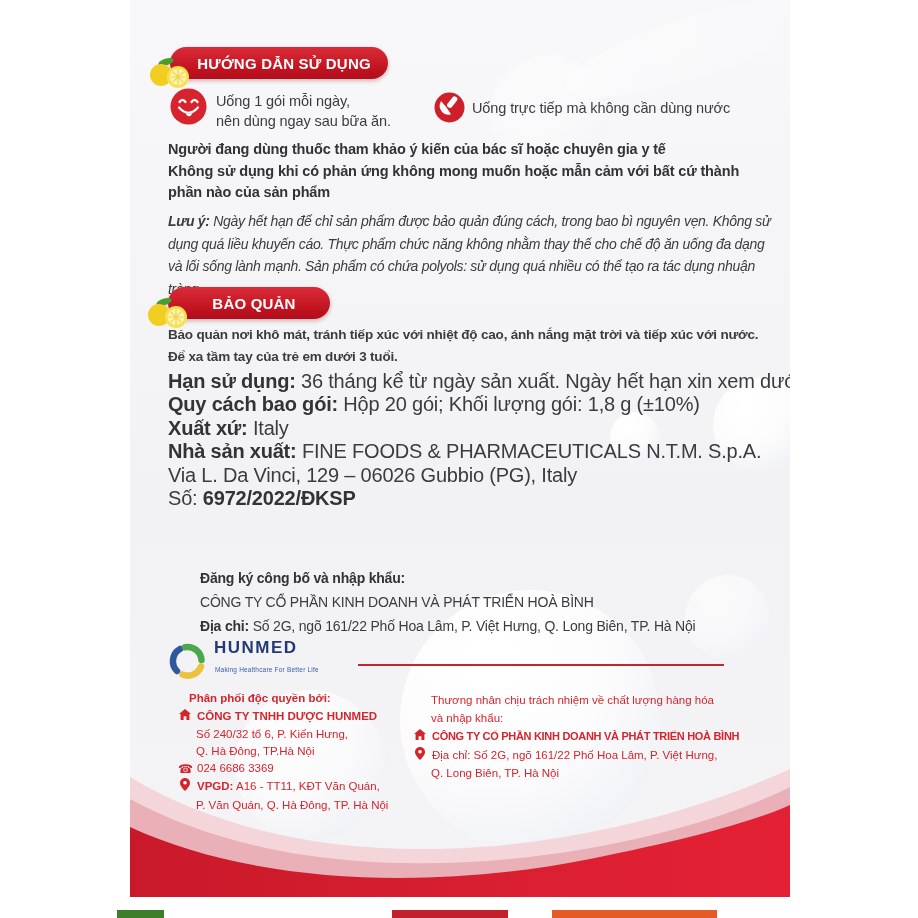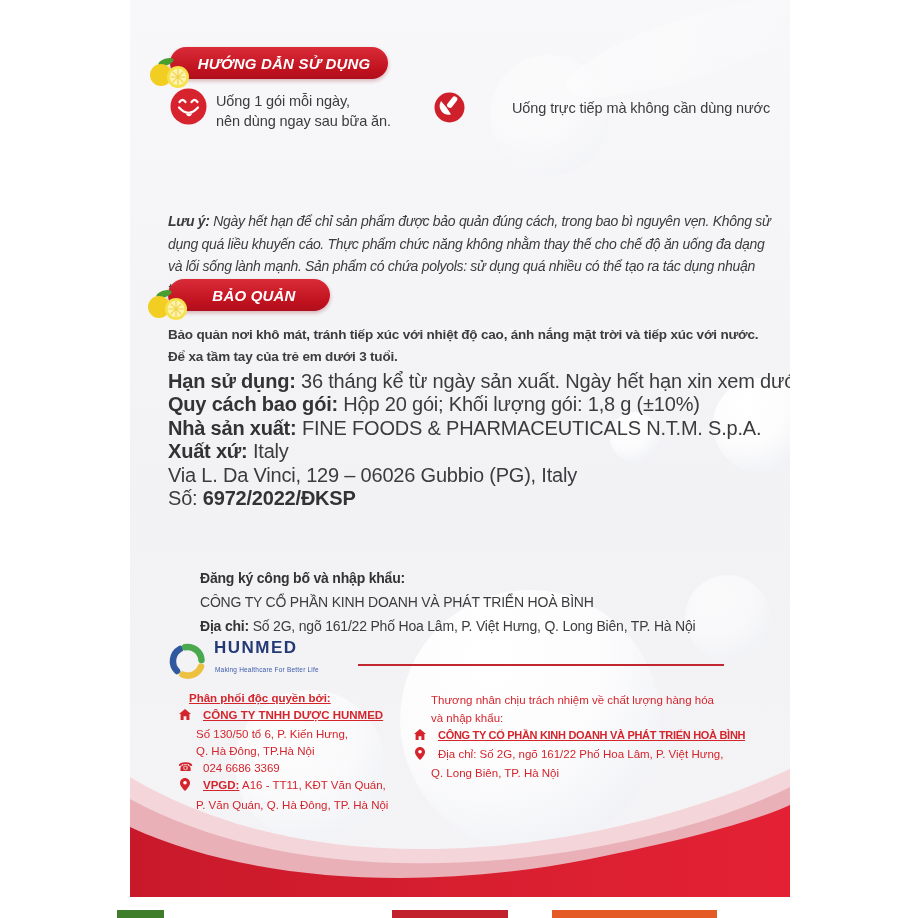--- a/index.html
+++ b/index.html
@@ -10,53 +10,53 @@
   .bubble{position:absolute;border-radius:50%;z-index:1;
           background:radial-gradient(circle at 35% 28%,#ffffff 0%,#fcfcfd 45%,#eaecf1 100%);}
   .swoosh{position:absolute;z-index:1;background:linear-gradient(120deg,rgba(255,255,255,.9),rgba(255,255,255,0));
           border-radius:50%;transform:rotate(-18deg);}
   .wave{position:absolute;left:0;bottom:0;width:660px;height:150px;z-index:2;}
   .content{position:absolute;inset:0;z-index:3;}
 
   .banner{position:absolute;height:32px;border-radius:17px;display:flex;align-items:center;justify-content:center;
           background:linear-gradient(180deg,#da2b39 0%,#c0121f 70%,#b00e1c 100%);
           color:#fff;font-weight:bold;font-size:15px;letter-spacing:.2px;
-          box-shadow:0 2px 4px rgba(140,15,25,.30);font-style:italic;}
+          box-shadow:0 2px 4px rgba(140,15,25,.30);}
   .banner .lemon{position:absolute;left:-22px;top:9px;}
   .banner-usage{left:40px;top:47px;width:208px;padding-left:10px;}
-  .banner-storage{left:38px;top:279px;width:152px;padding-left:10px;}
+  .banner-storage{left:38px;top:287px;width:152px;padding-left:10px;}
 
   .smiley{position:absolute;left:40px;top:88px;}
   .usage-text-1{position:absolute;left:86px;top:91px;font-size:14.5px;line-height:20px;letter-spacing:-.1px;}
   .drink{position:absolute;left:304px;top:92px;}
-  .usage-text-2{position:absolute;left:342px;top:100px;font-size:14.5px;letter-spacing:-.1px;white-space:nowrap;margin-left:40px;}
+  .usage-text-2{position:absolute;left:342px;top:100px;font-size:14.5px;letter-spacing:-.1px;white-space:nowrap;}
 
   .warning{position:absolute;left:38px;top:139px;width:600px;font-size:14.5px;font-weight:bold;
            line-height:21.5px;color:#333335;letter-spacing:-.15px;}
   .note{position:absolute;left:38px;top:210px;width:612px;font-size:14px;font-style:italic;
         line-height:22.5px;letter-spacing:-.3px;}
   .storage{position:absolute;left:38px;top:324px;font-size:13.5px;line-height:22px;
            letter-spacing:-.2px;white-space:nowrap;font-weight:bold;}
   .details{position:absolute;left:38px;top:370px;font-size:20px;line-height:23.4px;
            letter-spacing:-.2px;white-space:nowrap;}
   .details b,.warning,.registration b{color:#333335;}
   .registration{position:absolute;left:38px;top:566px;font-size:14px;line-height:24px;letter-spacing:-.2px;margin-left:32px;}
 
   .logo-swirl{position:absolute;left:38px;top:641px;}
   .logo-name{position:absolute;left:84px;top:638px;font-size:17px;font-weight:bold;color:#233a75;letter-spacing:1.5px;}
   .logo-tagline{position:absolute;left:85px;top:666px;font-size:6.5px;color:#3a5ba9;letter-spacing:.2px;}
   .red-line{position:absolute;left:228px;top:664px;width:366px;height:2px;background:#c2272f;}
 
   .col{position:absolute;color:#d4252c;font-size:11.5px;line-height:17.3px;}
   .col-left{left:48px;top:690px;width:240px;}
   .col-right{left:283px;top:692px;width:360px;line-height:17.5px;}
-  .col .row{display:flex;gap:12px;align-items:flex-start;}
+  .col .row{display:flex;gap:6px;align-items:center;}
   .col .ic{flex:0 0 13px;width:13px;text-align:center;padding-top:1px;}
   .col .plain{margin-left:18px;}
-  .col b{font-weight:bold;text-decoration:underline;}
+  .col b{font-weight:bold;}
   .glyph-ic{font-family:"DejaVu Sans",sans-serif;font-size:12px;line-height:12px;color:#d4252c;}
   .company-sm{font-size:11px;letter-spacing:-.3px;white-space:nowrap;}
 
   .bar{position:absolute;top:910px;height:8px;}
   .bar-green{left:117px;width:47px;background:#3e7d2a;}
   .bar-red{left:392px;width:116px;background:#c2202c;}
   .bar-orange{left:552px;width:165px;background:#e55b26;}
 </style>
 </head>
 <body>
@@ -108,20 +108,24 @@
         <span>Uống 1 gói mỗi ngày,</span><br>
         <span>nên dùng ngay sau bữa ăn.</span>
       </div>
       <svg class="drink" width="31" height="31" viewBox="0 0 31 31">
         <circle cx="15.5" cy="15.5" r="15" fill="#cf1f2a"></circle>
         <path d="M7,9 q-3.2,6 1,11 q4,4.2 9,2.2 L12.5,15.5 Z" fill="#fff"></path>
         <rect x="15.5" y="3.5" width="5.5" height="13" rx="2.6" transform="rotate(38 18 10)" fill="#fff"></rect>
       </svg>
       <div class="usage-text-2">Uống trực tiếp mà không cần dùng nước</div>
 
+      <div class="warning">
+        <span>Người đang dùng thuốc tham khảo ý kiến của bác sĩ hoặc chuyên gia y tế</span><br>
+        <span>Không sử dụng khi có phản ứng không mong muốn hoặc mẫn cảm với bất cứ thành phần nào của sản phẩm</span>
+      </div>
 
       <div class="note">
         <b>Lưu ý:</b><span> Ngày hết hạn để chỉ sản phẩm được bảo quản đúng cách, trong bao bì nguyên vẹn. Không sử dụng quá liều khuyến cáo. Thực phẩm chức năng không nhằm thay thế cho chế độ ăn uống đa dạng và lối sống lành mạnh. Sản phẩm có chứa polyols: sử dụng quá nhiều có thể tạo ra tác dụng nhuận tràng</span>
       </div>
 
       <div class="banner banner-storage">
         <svg class="lemon" width="46" height="36" viewBox="0 0 46 36">
           <ellipse cx="18" cy="6" rx="8" ry="3.4" fill="#4a9e2f" transform="rotate(-18 18 6)"></ellipse>
           <circle cx="13" cy="19" r="11" fill="#f2cd22"></circle>
           <circle cx="30" cy="21" r="11" fill="#f7e14a"></circle>
@@ -132,22 +136,22 @@
       </div>
 
       <div class="storage">
         <div>Bảo quản nơi khô mát, tránh tiếp xúc với nhiệt độ cao, ánh nắng mặt trời và tiếp xúc với nước.</div>
         <div>Để xa tầm tay của trẻ em dưới 3 tuổi.</div>
       </div>
 
       <div class="details">
         <div><b>Hạn sử dụng:</b> <span>36 tháng kể từ ngày sản xuất. Ngày hết hạn xin xem dưới đáy hộp</span></div>
         <div><b>Quy cách bao gói:</b> <span>Hộp 20 gói; Khối lượng gói: 1,8 g (±10%)</span></div>
+        <div><b>Xuất xứ:</b> <span>Italy</span></div>
         <div><b>Nhà sản xuất:</b> <span>FINE FOODS &amp; PHARMACEUTICALS N.T.M. S.p.A.</span></div>
-        <div><b>Xuất xứ:</b> <span>Italy</span></div>
         <div><span>Via L. Da Vinci, 129 – 06026 Gubbio (PG), Italy</span></div>
         <div><span>Số:</span> <b>6972/2022/ĐKSP</b></div>
       </div>
 
       <div class="registration">
         <div><b>Đăng ký công bố và nhập khẩu:</b></div>
         <div>CÔNG TY CỔ PHẦN KINH DOANH VÀ PHÁT TRIỂN HOÀ BÌNH</div>
         <div><b>Địa chỉ:</b><span> Số 2G, ngõ 161/22 Phố Hoa Lâm, P. Việt Hưng, Q. Long Biên, TP. Hà Nội</span></div>
       </div>
 
@@ -163,21 +167,21 @@
       <div class="col col-left">
         <div class="plain" style="margin-left:11px;"><b>Phân phối độc quyền bởi:</b></div>
         <div class="row">
           <span class="ic">
             <svg width="12" height="11" viewBox="0 0 12 11">
                 <path d="M6,0 L12,5 H10.4 V11 H7.4 V7.2 H4.6 V11 H1.6 V5 H0 Z" fill="#d4252c"></path>
               </svg>
           </span>
           <b>CÔNG TY TNHH DƯỢC HUNMED</b>
         </div>
-        <div class="plain">Số 130/50 tổ 6, P. Kiến Hưng,</div>
+        <div class="plain">Số 240/32 tổ 6, P. Kiến Hưng,</div>
         <div class="plain">Q. Hà Đông, TP.Hà Nội</div>
         <div class="row">
           <span class="ic glyph-ic">☎</span>
           <span>024 6686 3369</span>
         </div>
         <div class="row">
           <span class="ic">
             <svg width="10" height="13" viewBox="0 0 10 13">
                 <path d="M5,0 C2.2,0 0,2.2 0,5 c0,3.6 5,8 5,8 s5,-4.4 5,-8 C10,2.2 7.8,0 5,0 z" fill="#d4252c"></path>
                 <circle cx="5" cy="4.7" r="1.8" fill="#fff"></circle>

